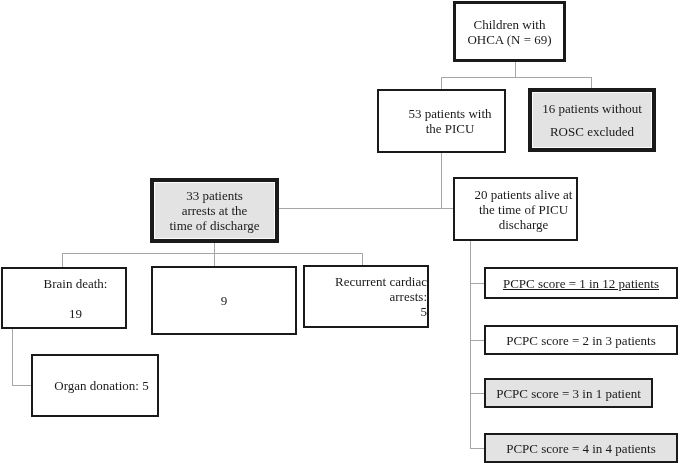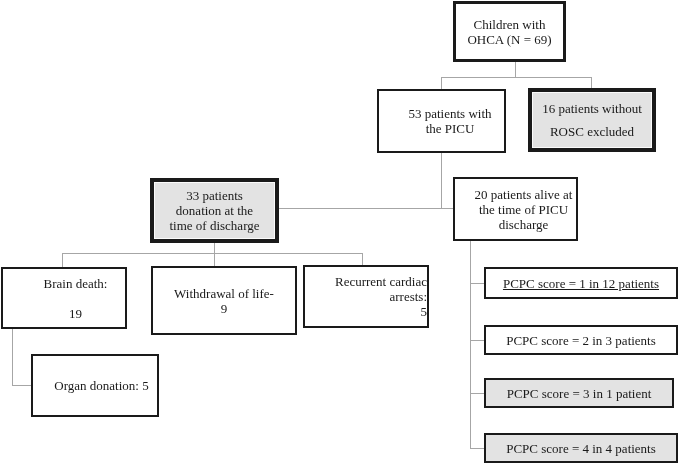--- a/index.html
+++ b/index.html
@@ -29,21 +29,21 @@
   #n-rosc       { left:377px; top:89px;  width:129px; height:64px;padding-left:17px; }
   #n-norosc     { left:528px; top:88px;  width:128px; height:64px;gap:8px; }
   #n-deceased   { left:150px; top:178px; width:129px; height:65px; }
   #n-alive      { left:453px; top:177px; width:125px; height:64px;padding-left:16px; }
   #n-brain      { left:1px;   top:267px; width:126px; height:62px; }
   #n-withdrawal { left:151px; top:266px; width:146px; height:69px; }
   #n-recurrent  { left:303px; top:265px; width:126px; height:63px;align-items:flex-end; }
   #n-organ      { left:31px;  top:354px; width:128px; height:63px;padding-left:13px; }
   #n-pcpc1      { left:484px; top:267px; width:194px; height:32px;text-decoration:underline; }
   #n-pcpc2      { left:484px; top:325px; width:194px; height:30px; }
-  #n-pcpc3      { left:484px; top:378px; width:190px; height:30px; }
+  #n-pcpc3      { left:484px; top:378px; width:169px; height:30px; }
   #n-pcpc4      { left:484px; top:433px; width:194px; height:30px; }
 </style>
 </head>
 <body>
 
 <div class="stage">
 
   <div class="conn" style="left:515px; top:62px;  width:1px;   height:16px;"></div>
   <div class="conn" style="left:441px; top:77px;  width:151px; height:1px;"></div>
   <div class="conn" style="left:441px; top:77px;  width:1px;   height:13px;"></div>
@@ -73,37 +73,36 @@
     <span class="ln">the PICU</span>
   </div>
 
   <div class="node heavy gray" id="n-norosc">
     <span class="ln">16 patients without</span>
     <span class="ln">ROSC excluded</span>
   </div>
 
   <div class="node heavy gray" id="n-deceased">
     <span class="ln">33 patients</span>
-    <span class="ln">donation at the</span>
+    <span class="ln">arrests at the</span>
     <span class="ln">time of discharge</span>
   </div>
 
   <div class="node" id="n-alive">
     <span class="ln">20 patients alive at</span>
     <span class="ln">the time of PICU</span>
     <span class="ln">discharge</span>
   </div>
 
   <div class="node spread" id="n-brain">
     <span class="ln">Brain death:</span>
     <span class="ln">19</span>
   </div>
 
   <div class="node" id="n-withdrawal">
-    <span class="ln">Withdrawal of life-</span>
     <span class="ln">9</span>
   </div>
 
   <div class="node" id="n-recurrent">
     <span class="ln">Recurrent cardiac</span>
     <span class="ln">arrests:</span>
     <span class="ln">5</span>
   </div>
 
   <div class="node" id="n-organ">

